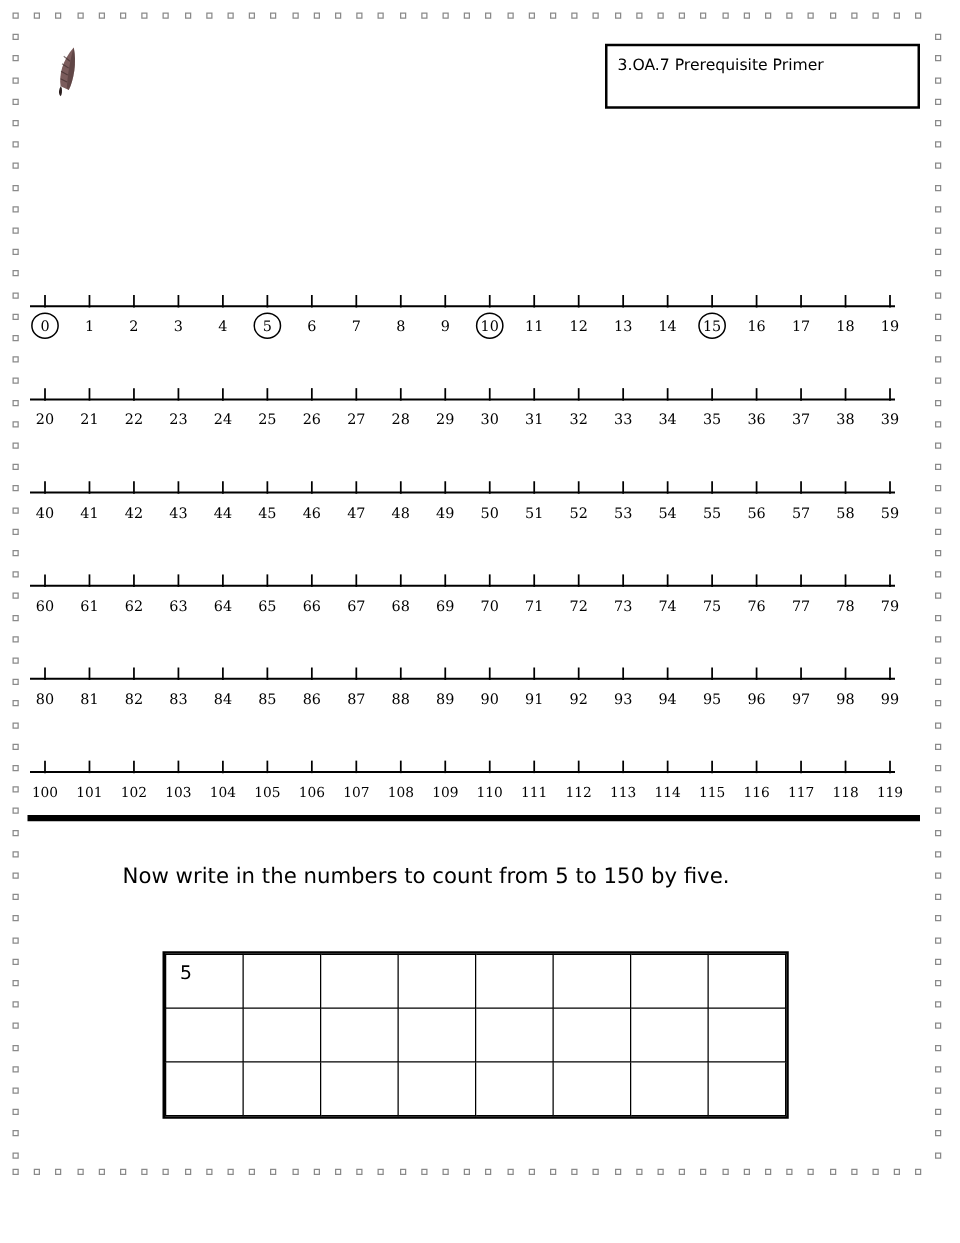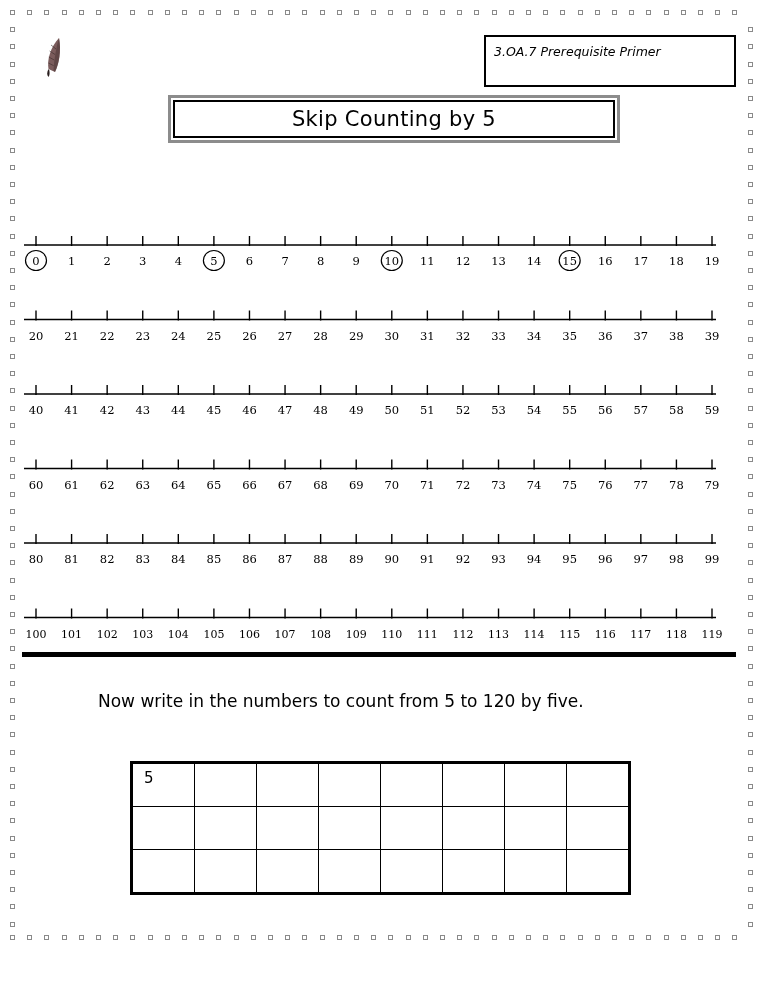--- a/index.html
+++ b/index.html
@@ -72,21 +72,20 @@
   
   .standard-box {
     position: absolute;
     left: 484px;
     top: 35px;
     width: 252px;
     height: 52px;
     border: 2px solid #000;
     background: #fff;
     box-sizing: border-box;
-    font-style: italic;
   }
   .standard-text {
     position: absolute;
     left: 8px;
     top: 7px;
     font-family: "DejaVu Sans", sans-serif;
     font-size: 12.5px;
     color: #000;
     white-space: nowrap;
   }
@@ -395,25 +394,20 @@
     <path d="M15 2 C12 12, 10 24, 9.5 34.5 L11 36 C15 28, 17.5 14, 15 2 Z" fill="#4a3434" opacity=".55"></path>
     <path d="M7 9 L12 13 M5.6 15 L11 18.5 M4.8 21 L10.2 24 M4.4 27 L9.6 29.6" stroke="#3b2a2a" stroke-width="0.9" fill="none" opacity=".65"></path>
     <path d="M4.5 33 C3 36, 2.5 39, 4.5 41 C5.6 39.6, 5.8 37, 5.4 34.4 Z" fill="#2b1f1f"></path>
   </svg>
 
 
   <div class="standard-box">
     <div class="standard-text">3.OA.7 Prerequisite  Primer</div>
   </div>
 
-  <div class="title-outer">
-    <div class="title-inner">
-      <span class="title-text">Skip Counting by 5</span>
-    </div>
-  </div>
 
 
   <svg class="numberlines" viewBox="0 0 768 660">
     <g id="numberline-layer">
         <g>
           <line x1="24" y1="245" x2="716" y2="245" stroke="#000000" stroke-width="1.6"></line>
           <line x1="36" y1="236" x2="36" y2="246" stroke="#000000" stroke-width="1.4"></line>
           <ellipse cx="36" cy="260.5" rx="10.5" ry="10" fill="none" stroke="#000000" stroke-width="1.2"></ellipse>
           <text x="36" y="265" text-anchor="middle" font-family="&quot;DejaVu Serif&quot;, serif" font-size="11.5" fill="#000000">0</text>
           <line x1="71.57894736842105" y1="236" x2="71.57894736842105" y2="246" stroke="#000000" stroke-width="1.4"></line>
@@ -671,21 +665,21 @@
           <line x1="676.421052631579" y1="608.5" x2="676.421052631579" y2="618.5" stroke="#000000" stroke-width="1.4"></line>
           <text x="676.421052631579" y="637.5" text-anchor="middle" font-family="&quot;DejaVu Serif&quot;, serif" font-size="11" fill="#000000">118</text>
           <line x1="712" y1="608.5" x2="712" y2="618.5" stroke="#000000" stroke-width="1.4"></line>
           <text x="712" y="637.5" text-anchor="middle" font-family="&quot;DejaVu Serif&quot;, serif" font-size="11" fill="#000000">119</text>
         </g>
       </g>
   </svg>
 
   <div class="divider"></div>
 
-  <div class="instructions-2">Now write in the numbers to count from 5 to 120 by five.</div>
+  <div class="instructions-2">Now write in the numbers to count from 5 to 150 by five.</div>
 
   <div class="grid-wrap">
     <table class="answer-grid">
       <tbody id="answer-grid-body">
           <tr>
             <td>
               <span>5</span>
             </td>
             <td>
               <span></span>

